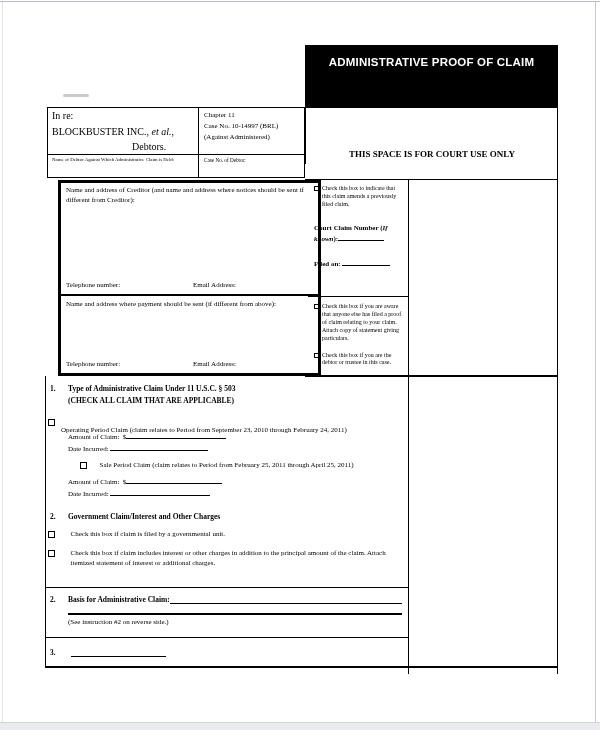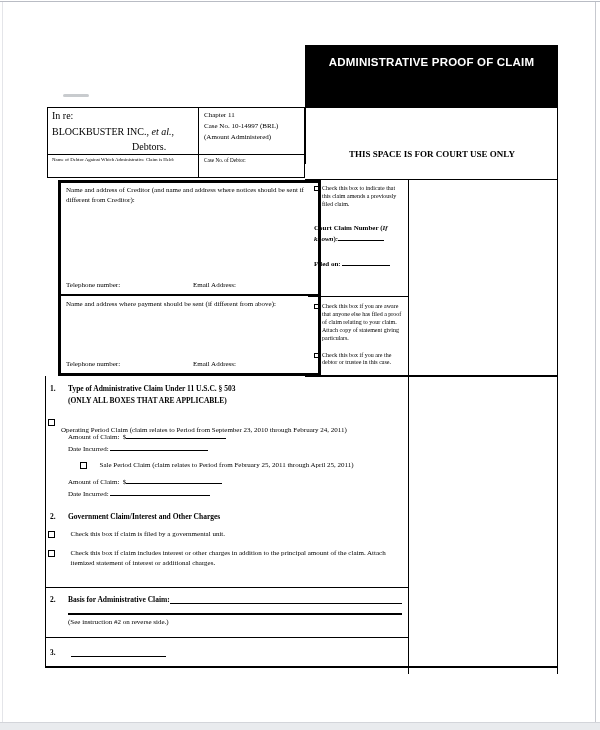--- a/index.html
+++ b/index.html
@@ -106,21 +106,21 @@
     <div class="abs ct-col"></div>
     <div class="abs ct-row"></div>
     <div class="abs ct-inre">
       <div><span>In re:</span></div>
       <div class="nowrap"><span>BLOCKBUSTER INC., </span><span class="i">et al.</span><span>,</span></div>
       <div class="ct-debtors"><span>Debtors.</span></div>
     </div>
     <div class="abs ct-right">
       <div>Chapter 11</div>
       <div>Case No. 10-14997 (BRL)</div>
-      <div>(Amount Administered)</div>
+      <div>(Against Administered)</div>
     </div>
     <div class="abs ct-tiny-l">Name of Debtor Against Which Administrative Claim is Held:</div>
     <div class="abs ct-tiny-r">Case No. of Debtor:</div>
   </div>
 
   <div class="abs creditor-box">
     <div class="abs cb-label">Name and address of Creditor (and name and address where notices should be sent if different from Creditor):</div>
     <div class="abs tel1">Telephone number:</div>
     <div class="abs em1">Email Address:</div>
     <div class="abs cb-div"></div>
@@ -161,21 +161,21 @@
   <div class="abs h-div1"></div>
   <div class="abs h-div2"></div>
   <div class="abs h-bottom"></div>
   <div class="abs stub1"></div>
   <div class="abs stub2"></div>
 
   <div class="abs sec-head" style="left:50px;top:384px;">
     <span class="sec-num">1.</span>
     <span class="b">Type of Administrative Claim Under 11 U.S.C. § 503</span>
   </div>
-  <div class="abs b" style="left:68px;top:396px;font-size:7.5px;">(ONLY ALL BOXES THAT ARE APPLICABLE)</div>
+  <div class="abs b" style="left:68px;top:396px;font-size:7.5px;">(CHECK ALL CLAIM THAT ARE APPLICABLE)</div>
 
   <div class="abs itm body7" style="left:48px;top:418px;flex-direction:column;">
     <span class="cbx cbx-m"></span>
     <span class="txt nowrap">Operating Period Claim (claim relates to Period from September 23, 2010 through February 24, 2011)</span>
   </div>
   <div class="abs body7 nowrap" style="left:68px;top:431px;">
     <span class="pre">Amount of Claim:  $</span><span class="fill" style="width:100px;"></span>
   </div>
   <div class="abs body7 nowrap" style="left:68px;top:443px;">
     <span class="pre">Date Incurred:</span> <span class="fill" style="width:98px;"></span>

